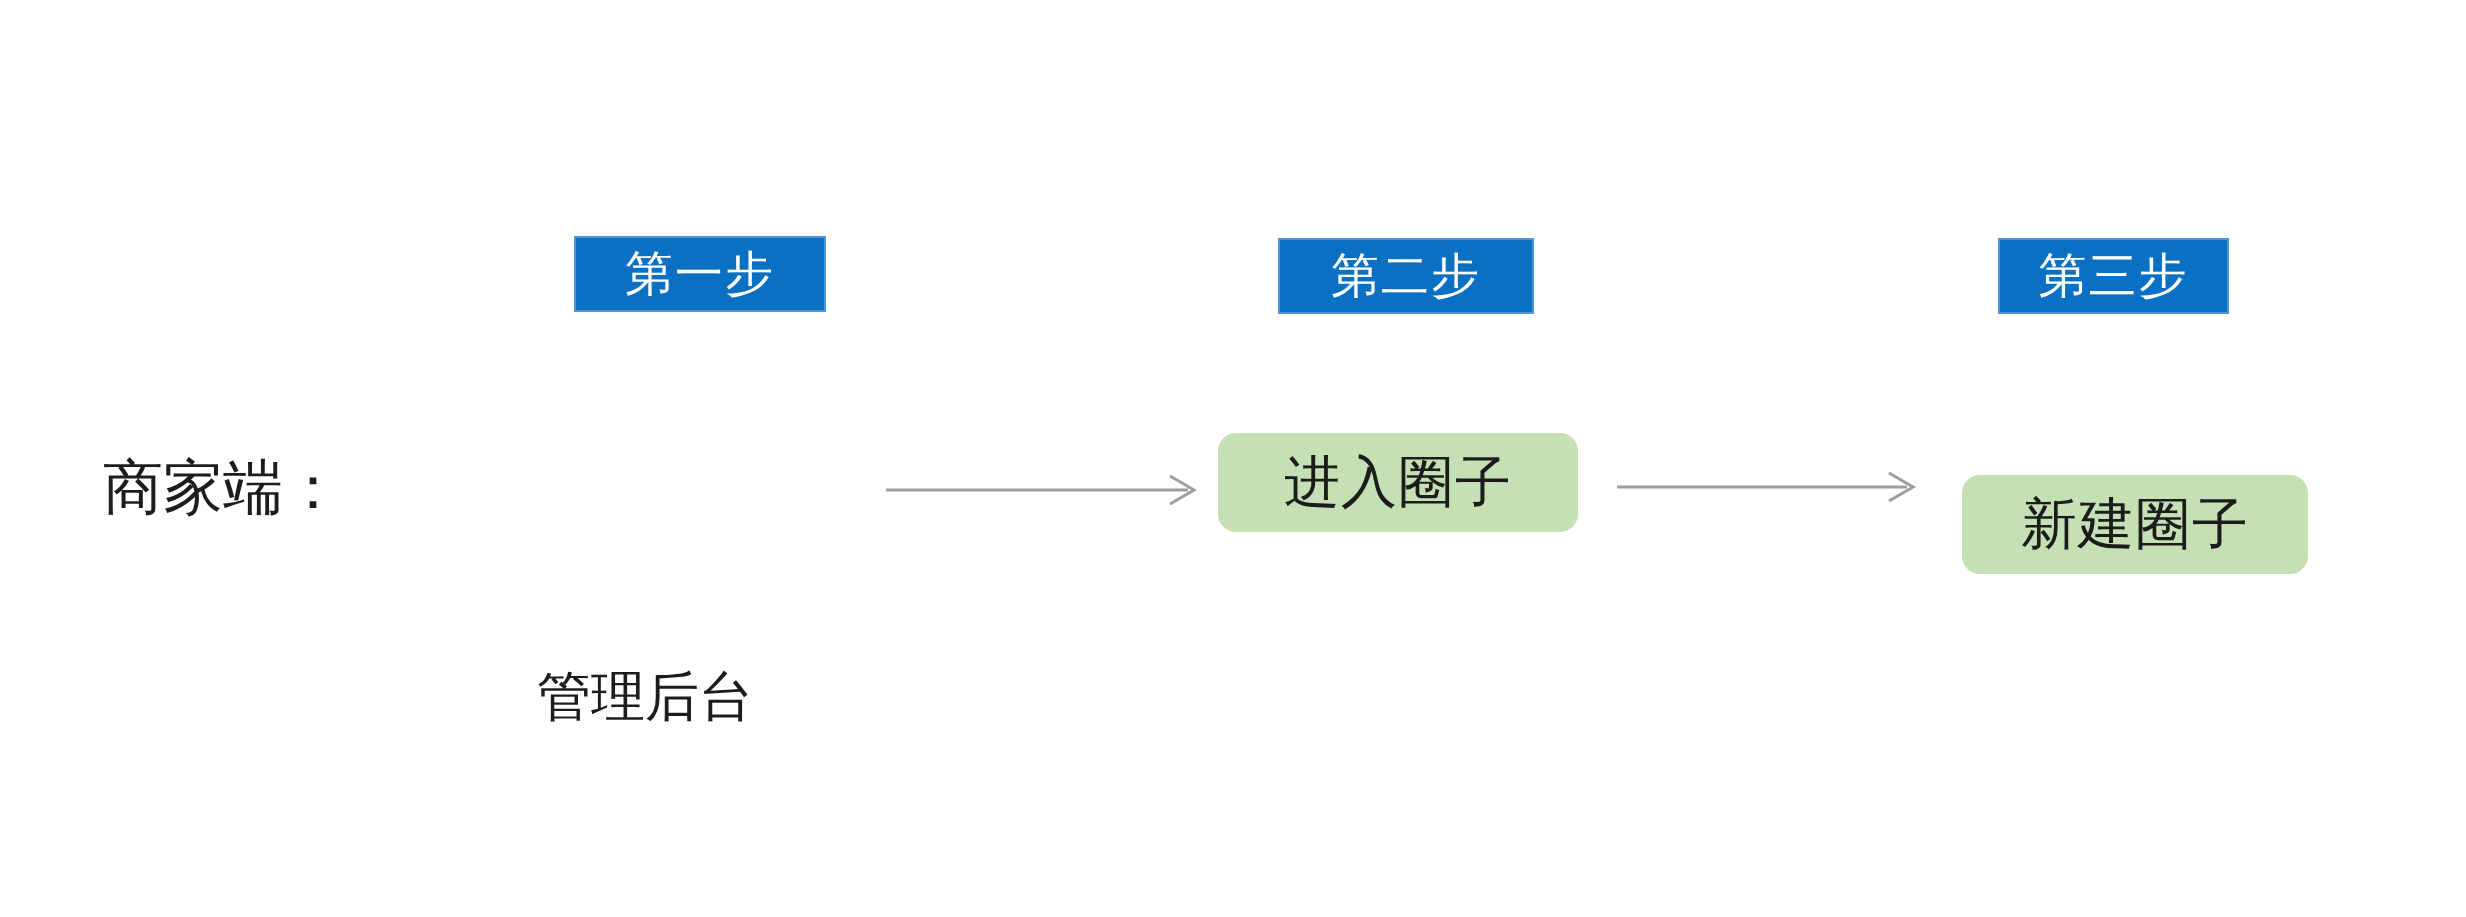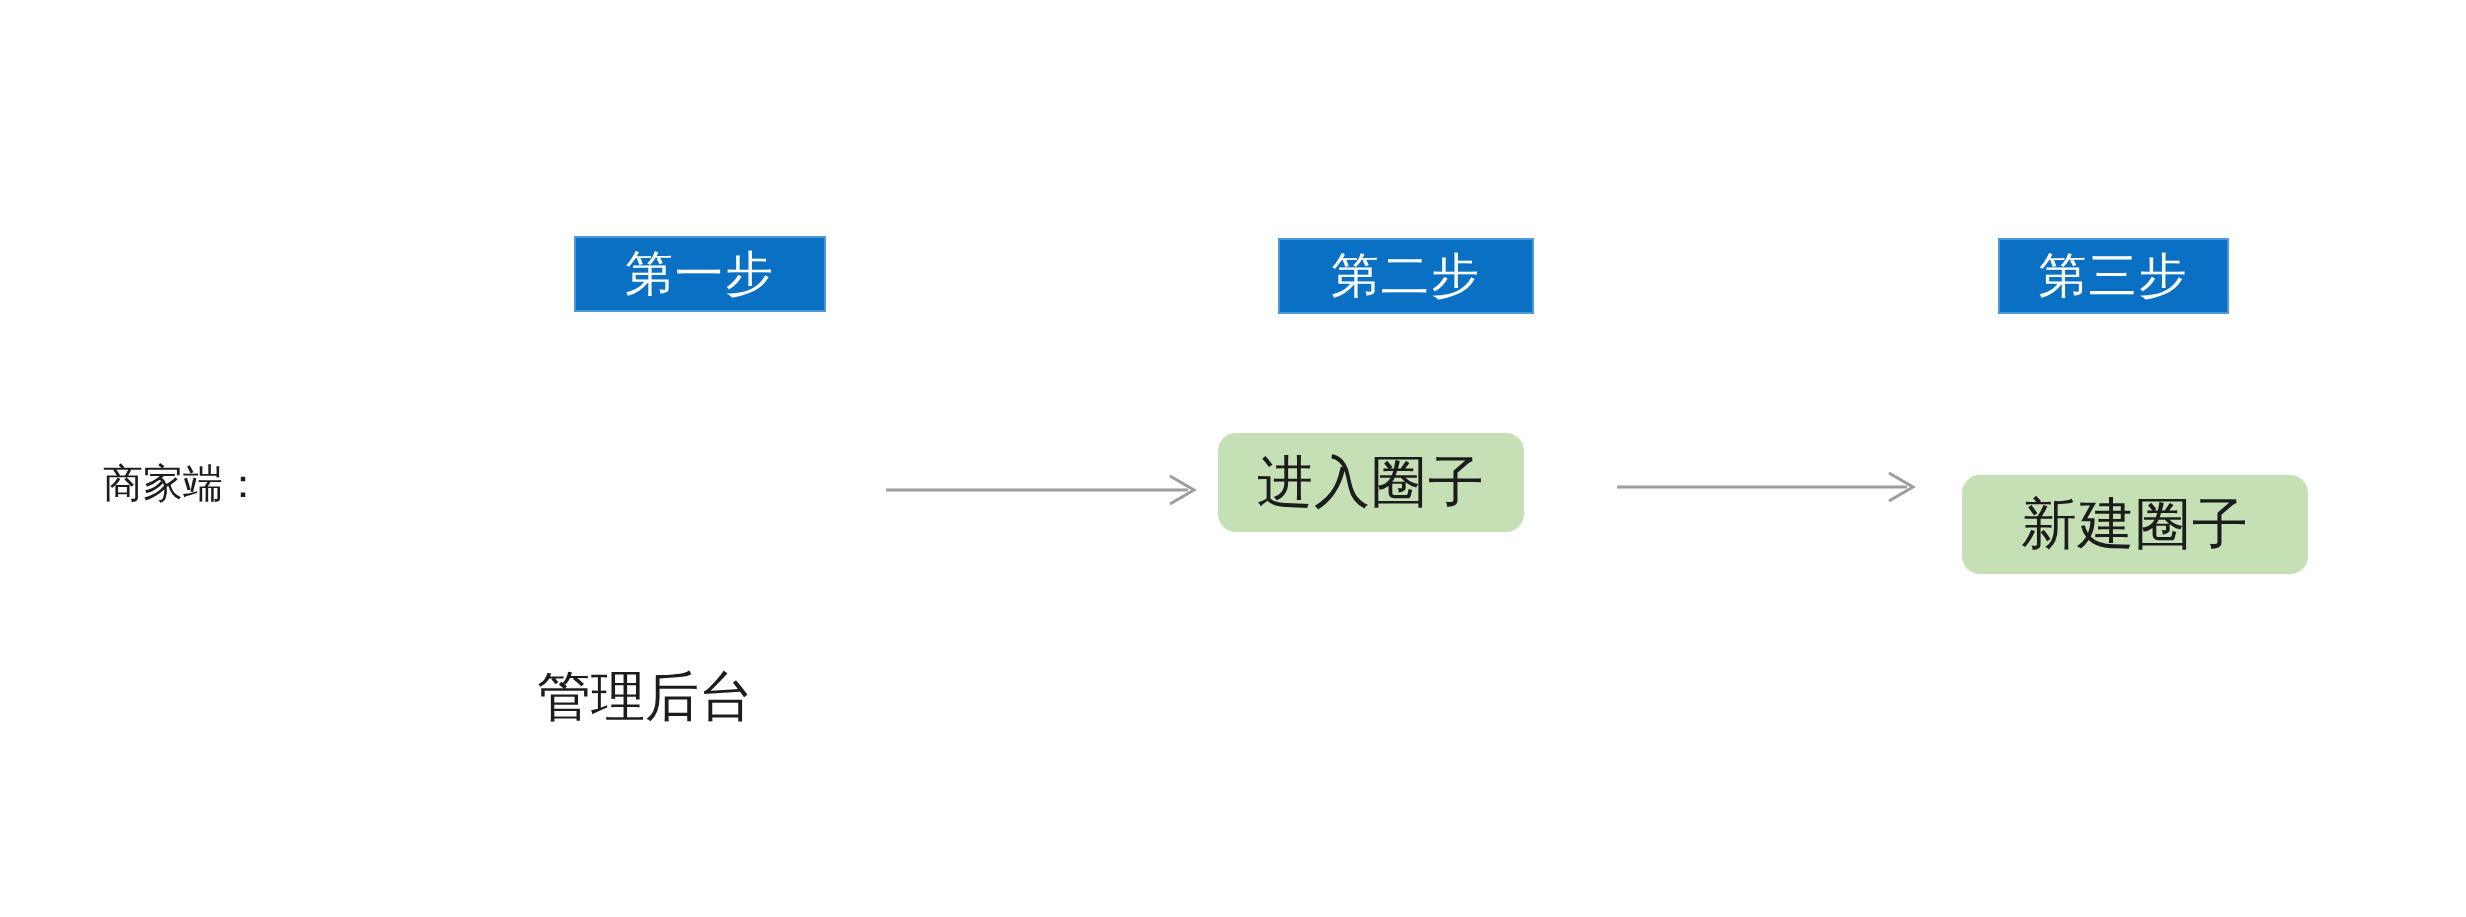--- a/index.html
+++ b/index.html
@@ -42,29 +42,28 @@
     top: 433px;
     height: 99px;
     background: var(--node-bg);
     border-radius: 18px;
     color: var(--node-text);
     font-size: 56px;
     display: flex; align-items: center; justify-content: center;
     letter-spacing: 1px;
   }
   .node-1 { left: 495px;  width: 347px; font-weight: bold; }
-  .node-2 { left: 1218px; width: 306px; }
+  .node-2 { left: 1218px; width: 360px; }
   .node-3 { left: 1962px; width: 346px; margin-top: 42px; }
   .row-label {
     position: absolute;
     left: 103px; top: 448px;
-    font-size: 40px;
+    font-size: 60px;
     color: var(--label-text);
     white-space: nowrap;
-    margin-top: 8px;
   }
   .sub-label {
     position: absolute;
     left: 537px; top: 661px;
     font-size: 54px;
     color: var(--label-text);
     white-space: nowrap;
   }
   .arrow { position: absolute; }
   .arrow-1 { left: 880px;  top: 466px; }

